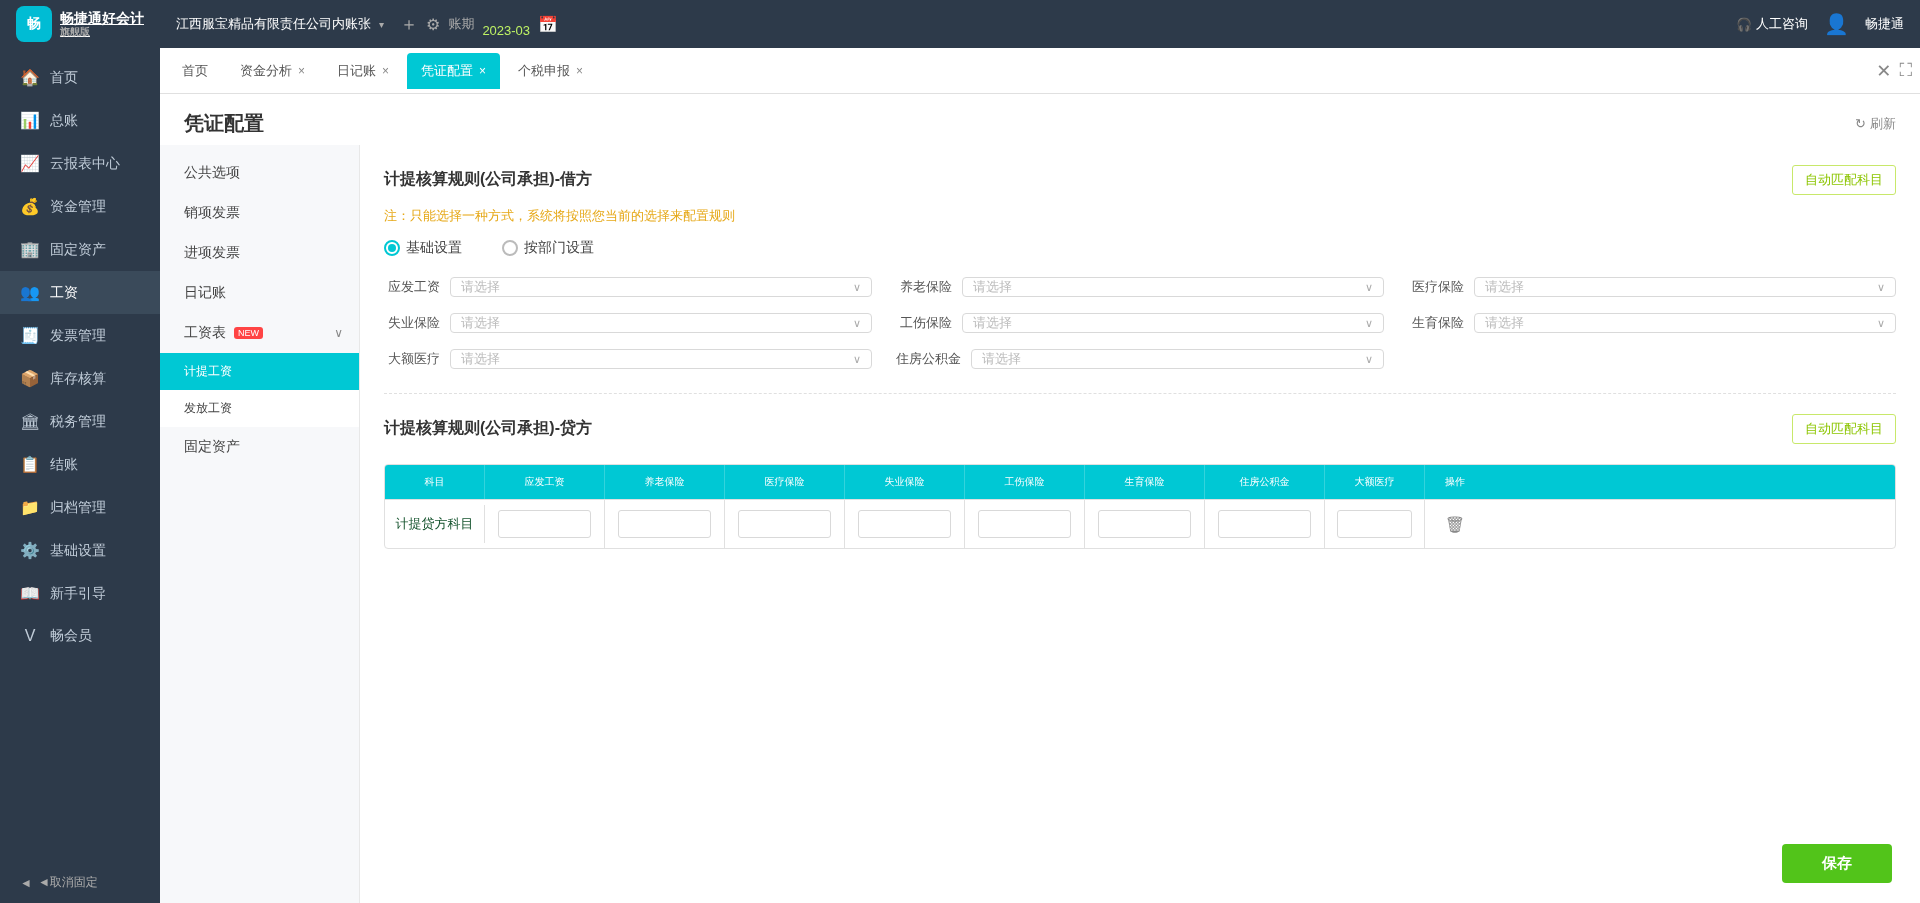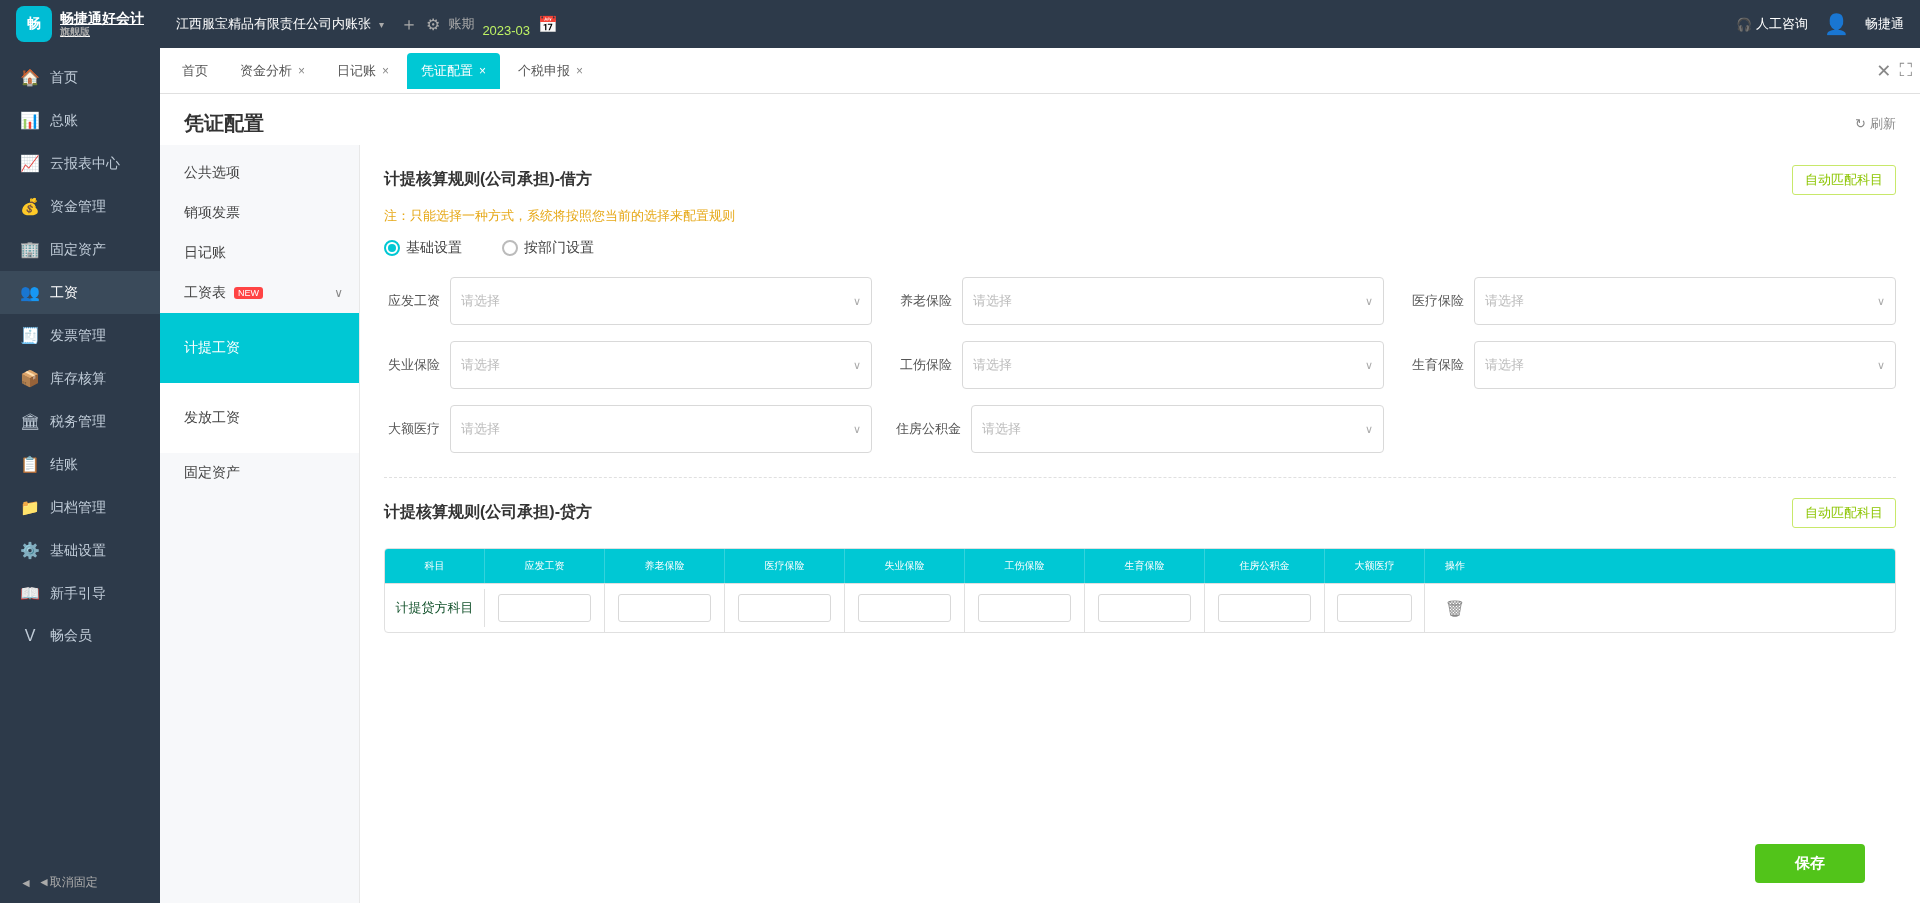--- a/index.html
+++ b/index.html
@@ -209,22 +209,22 @@
     }
     .left-menu-item .expand-arrow {
       position: absolute;
       right: 16px;
       top: 50%;
       transform: translateY(-50%);
       color: #888;
       font-size: 12px;
     }
     .left-menu-sub-item {
-      padding: 26px 24px;
-      font-size: 14px;
+      padding: 10px 24px;
+      font-size: 12px;
       color: #444;
       cursor: pointer;
       background: #fff;
     }
     .left-menu-sub-item.active {
       background: #00c8d4;
       color: #fff;
     }
 
     
@@ -305,21 +305,21 @@
     }
     .form-label {
       font-size: 13px;
       color: #555;
       white-space: nowrap;
       min-width: 56px;
       text-align: right;
     }
     .form-select {
       flex: 1;
-      height: 48px;
+      height: 20px;
       border: 1px solid #d9d9d9;
       border-radius: 4px;
       background: #fff;
       padding: 0 10px;
       font-size: 13px;
       color: #aaa;
       display: flex;
       align-items: center;
       justify-content: space-between;
       cursor: pointer;
@@ -377,21 +377,21 @@
       background: #fff;
       outline: none;
     }
     .td-label { font-size: 13px; color: #14532d; }
     .delete-icon { color: #888; font-size: 16px; cursor: pointer; }
 
     
     .save-bar {
       position: fixed;
       bottom: 20px;
-      right: 55px;
+      right: 28px;
     }
     .save-btn {
       background: #52c41a;
       color: #fff;
       border: none;
       padding: 10px 40px;
       font-size: 15px;
       border-radius: 4px;
       cursor: pointer;
       font-weight: bold;
@@ -537,20 +537,23 @@
     </div>
 
     <div class="inner-wrap">
 
       <div class="left-menu">
         <div class="left-menu-item">
           <span>公共选项</span>
         </div>
         <div class="left-menu-item">
           <span>销项发票</span>
+        </div>
+        <div class="left-menu-item">
+          <span>进项发票</span>
         </div>
         <div class="left-menu-item">
           <span>日记账</span>
         </div>
         <div class="left-menu-item" style="display:flex;align-items:center;justify-content:space-between;">
           <span>
             <span>工资表</span>
             <span class="new-badge">NEW</span>
           </span>
           <span class="expand-arrow">∨</span>

